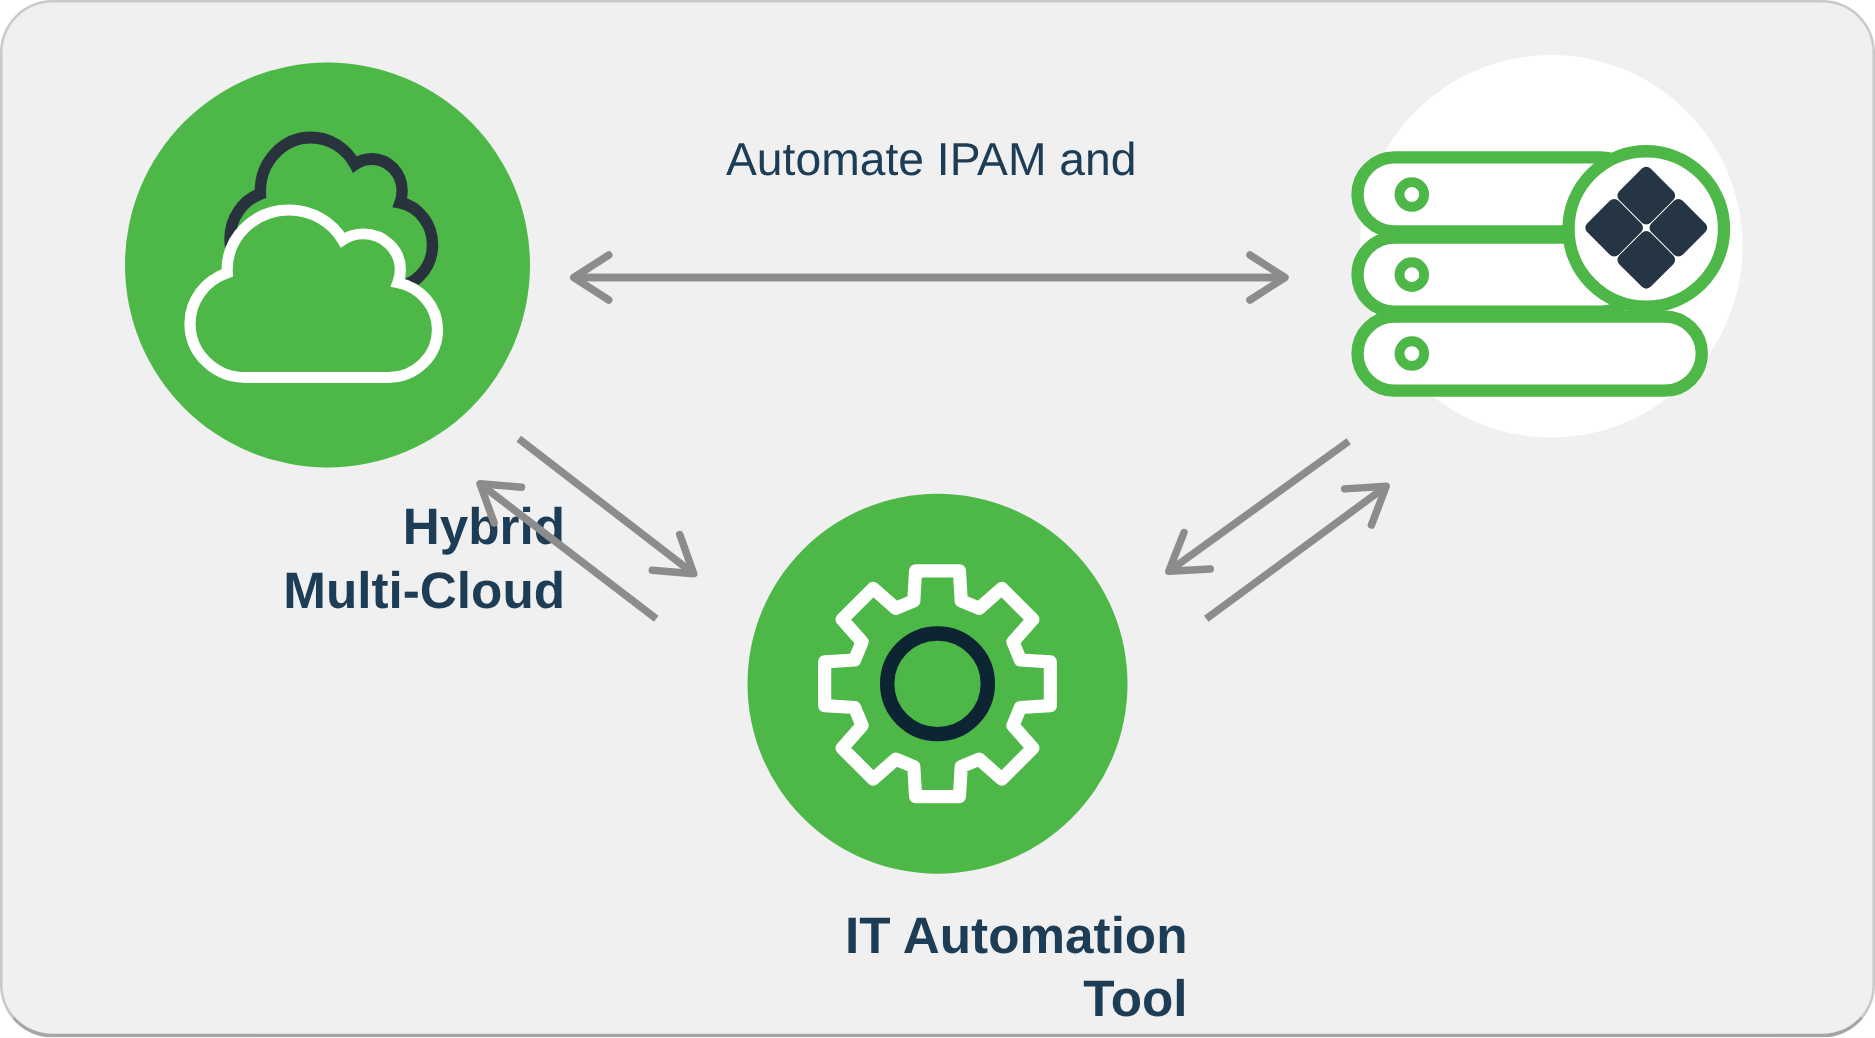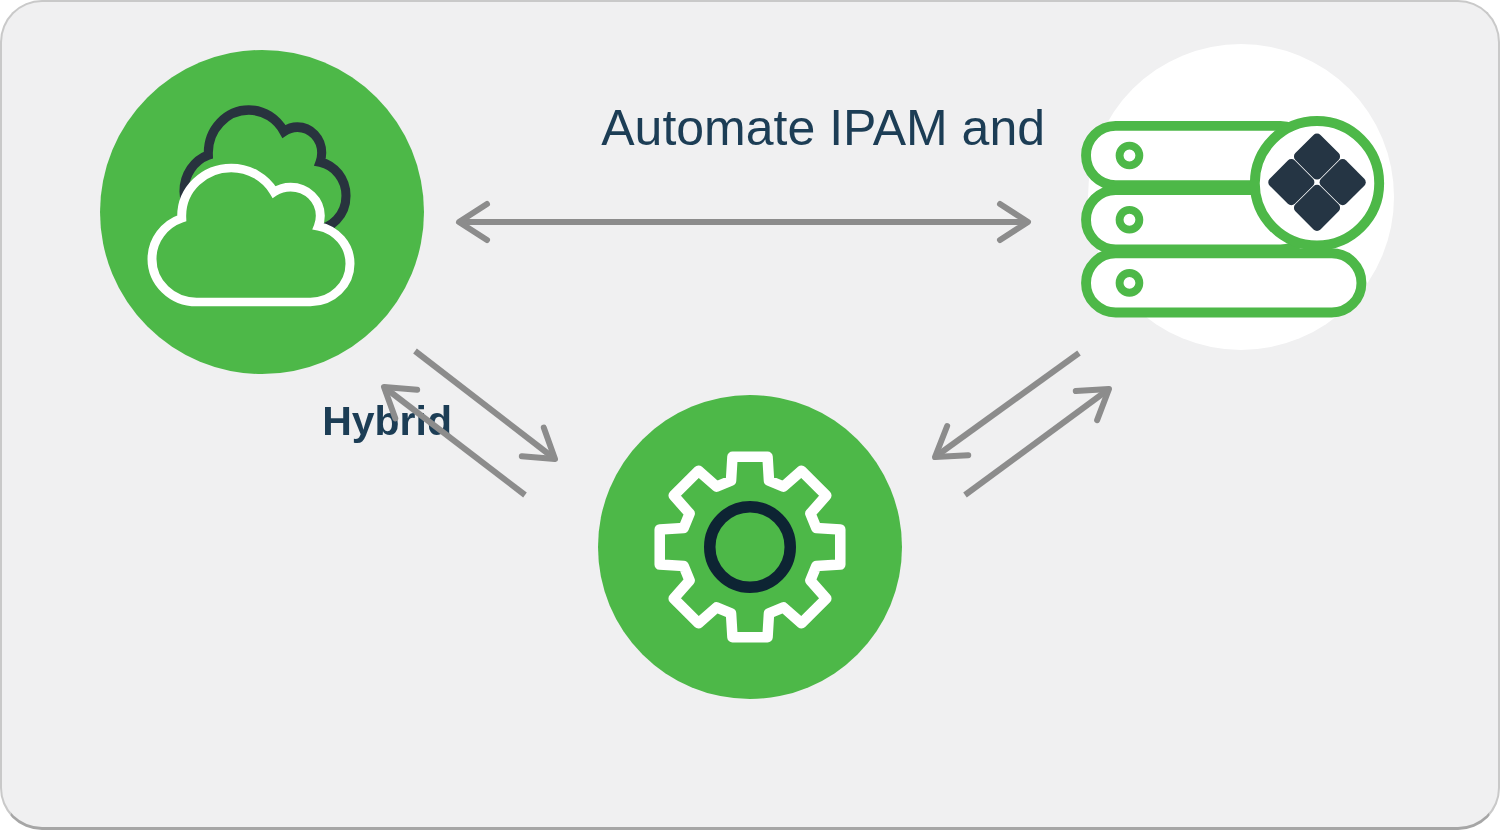--- a/index.html
+++ b/index.html
@@ -47,23 +47,23 @@
     font-weight:bold;
     font-size:41px;
     line-height:51px;
     color:var(--c-text-navy,#1C3D55);
   }
   .hybrid-label{left:50px;top:394px;width:400px;}
   .automation-label{left:548px;top:721px;width:400px;}
   .connection-label{
     position:absolute;
     left:443px;top:100px;width:600px;
-    text-align:right;
+    text-align:center;
     font-weight:normal;
-    font-size:50px;
+    font-size:37px;
     line-height:52px;
     color:var(--c-text-navy,#1C3D55);
   }
 
   
   .arrows{position:absolute;left:0;top:0;width:1500px;height:830px;pointer-events:none;}
   .arrow-line{stroke:var(--c-arrow,#8C8C8C);stroke-width:6px;fill:none;}
   .ah-path{stroke:var(--c-arrow,#8C8C8C);stroke-width:6px;fill:none;stroke-linecap:round;stroke-linejoin:round;}
 </style>
 </head>
@@ -75,20 +75,21 @@
     <svg class="cloud-back" width="162" height="120" viewBox="0 32 640 448" preserveAspectRatio="none">
       <path d="M0 336c0 79.5 64.5 144 144 144H512c70.7 0 128-57.3 128-128c0-61.9-44-113.6-102.4-125.4c4.1-10.7 6.4-22.4 6.4-34.6c0-53-43-96-96-96c-19.7 0-38.1 6-53.3 16.2C367 64.2 315.3 32 256 32C167.6 32 96 103.6 96 192c0 2.7 .1 5.4 .2 8.1C40.2 219.8 0 273.2 0 336z"></path>
     </svg>
     <svg class="cloud-front" width="198" height="134" viewBox="0 32 640 448" preserveAspectRatio="none">
       <path d="M0 336c0 79.5 64.5 144 144 144H512c70.7 0 128-57.3 128-128c0-61.9-44-113.6-102.4-125.4c4.1-10.7 6.4-22.4 6.4-34.6c0-53-43-96-96-96c-19.7 0-38.1 6-53.3 16.2C367 64.2 315.3 32 256 32C167.6 32 96 103.6 96 192c0 2.7 .1 5.4 .2 8.1C40.2 219.8 0 273.2 0 336z"></path>
     </svg>
   </div>
 
   <div class="node-label hybrid-label">
     <div>Hybrid</div>
+    <div>Multi-Cloud</div>
   </div>
 
   <div class="node-circle node-white server-node">
     <svg width="306" height="306" viewBox="0 0 310 310">
       <rect class="bar" x="-2" y="83" width="227" height="60" rx="30"></rect>
       <rect class="bar" x="-2" y="148" width="227" height="60" rx="30"></rect>
       <circle class="badge" cx="232" cy="141" r="63"></circle>
       <rect class="bar" x="-2" y="212" width="279" height="60" rx="30"></rect>
       <circle class="bar-dot" cx="42" cy="113" r="10"></circle>
       <circle class="bar-dot" cx="42" cy="178" r="10"></circle>
@@ -102,20 +103,24 @@
     </svg>
   </div>
 
   <div class="node-circle node-green gear-node">
     <svg width="230" height="230" viewBox="0 0 240 240">
       <polygon class="gear-outline" points="101.7,25.8 138.3,25.8 139.8,50.8 154.9,57 173.7,40.4 199.6,66.3 183,85.1 189.2,100.2 214.2,101.7 214.2,138.3 189.2,139.8 183,154.9 199.6,173.7 173.7,199.6 154.9,183 139.8,189.2 138.3,214.2 101.7,214.2 100.2,189.2 85.1,183 66.3,199.6 40.4,173.7 57,154.9 50.8,139.8 25.8,138.3 25.8,101.7 50.8,100.2 57,85.1 40.4,66.3 66.3,40.4 85.1,57 100.2,50.8"></polygon>
       <circle class="gear-center" cx="120" cy="120" r="42"></circle>
     </svg>
   </div>
 
+  <div class="node-label automation-label">
+    <div>IT Automation</div>
+    <div>Tool</div>
+  </div>
 
   <div class="connection-label">
     <div>Automate IPAM and</div>
   </div>
 
   <svg class="arrows" viewBox="0 0 1500 830">
     <defs>
       <marker id="ah" viewBox="-44 -26 52 52" markerWidth="52" markerHeight="52" refX="0" refY="0" orient="auto" markerUnits="userSpaceOnUse">
         <path class="ah-path" d="M-28,-18 L0,0 L-28,18"></path>
       </marker>

